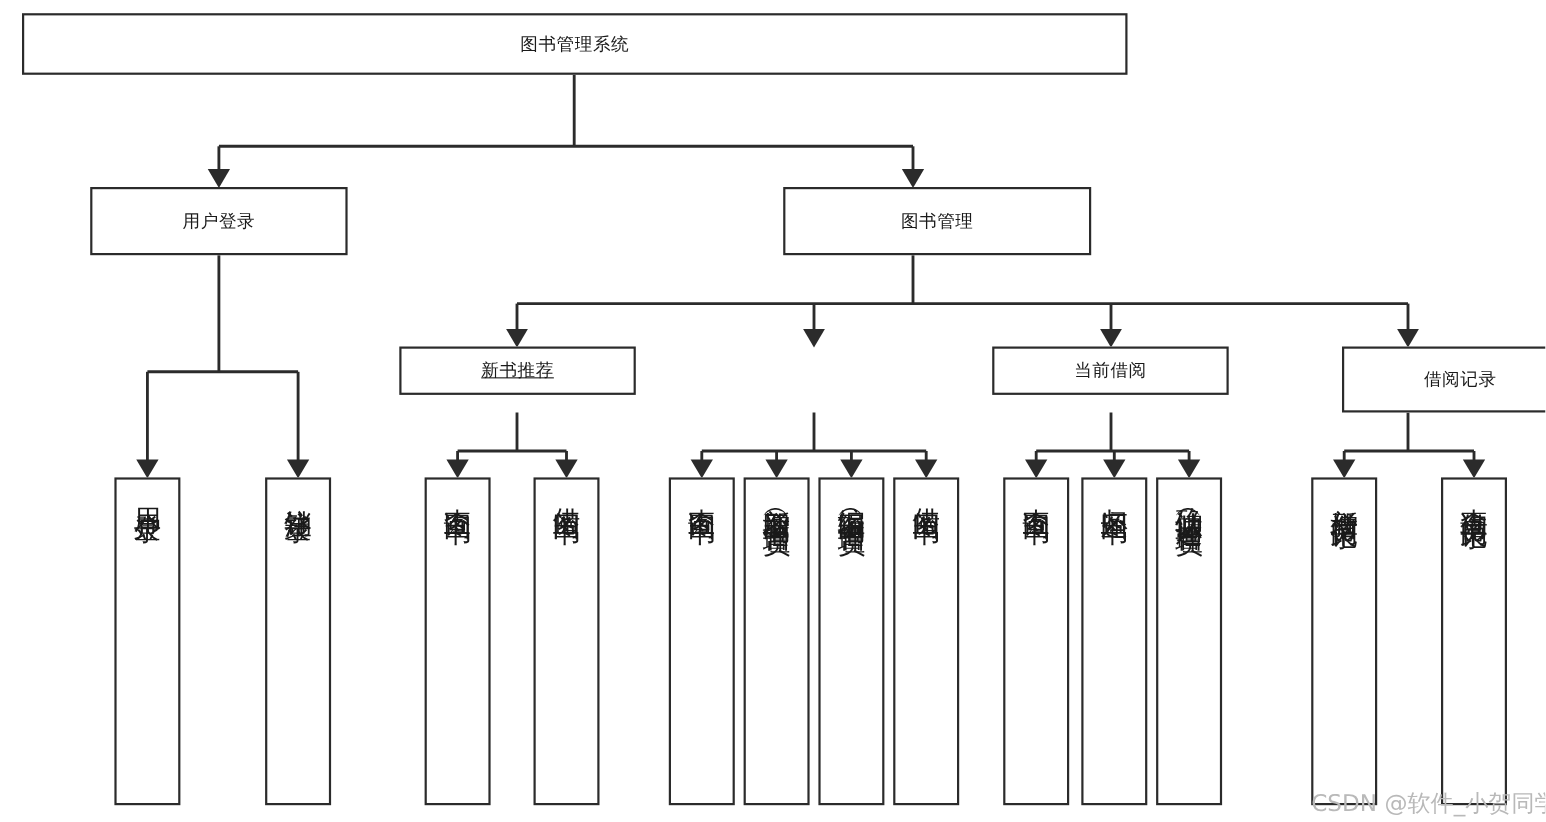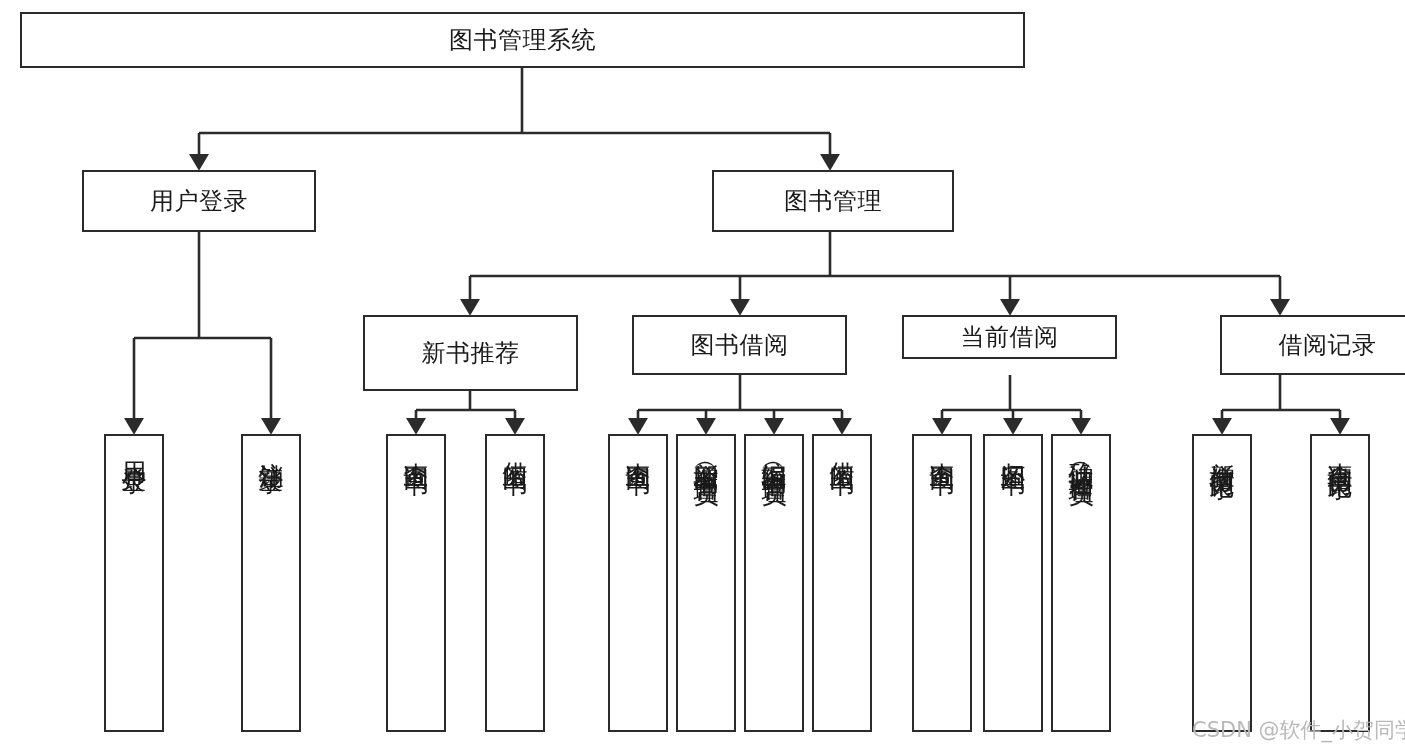--- a/index.html
+++ b/index.html
@@ -37,21 +37,21 @@
     color: #1a1a1a;
   }
   .node .label {
     display: block;
     text-align: center;
     line-height: 1.18;
     white-space: nowrap;
   }
   
   .node.horiz .label {
-    font-size: 24px;
+    font-size: 16px;
     letter-spacing: 0.5px;
     text-align: right;
   }
   
   .node.vert {
     align-items: flex-start;
     justify-content: center;
     padding-top: 6px;
   }
   .node.vert .label {
@@ -125,29 +125,26 @@
     </g>
   </svg>
 
   <div class="node horiz" style="left: 20px; top: 12px; width: 1005px; height: 56px;">
     <span class="label">图书管理系统</span>
   </div>
 
   <div class="node horiz" style="left: 82px; top: 170px; width: 234px; height: 62px;">
     <span class="label">用户登录</span>
   </div>
-  <div class="node horiz" style="left: 712px; top: 170px; width: 242px; height: 62px;">
+  <div class="node horiz" style="left: 712px; top: 170px; width: 280px; height: 62px;">
     <span class="label">图书管理</span>
   </div>
 
-  <div class="node horiz" style="left: 363px; top: 315px; width: 215px; height: 76px;">
+  <div class="node horiz" style="left: 363px; top: 315px; width: 215px; height: 44px; text-decoration: underline;">
     <span class="label">新书推荐</span>
-  </div>
-  <div class="node horiz" style="left: 632px; top: 315px; width: 215px; height: 60px;">
-    <span class="label">图书借阅</span>
   </div>
   <div class="node horiz" style="left: 902px; top: 315px; width: 215px; height: 44px;">
     <span class="label">当前借阅</span>
   </div>
   <div class="node horiz" style="left: 1220px; top: 315px; width: 215px; height: 60px;">
     <span class="label">借阅记录</span>
   </div>
 
   <div class="node vert" style="left: 104px; top: 434px; width: 60px; height: 298px;">
     <span class="label">用户登录</span>

